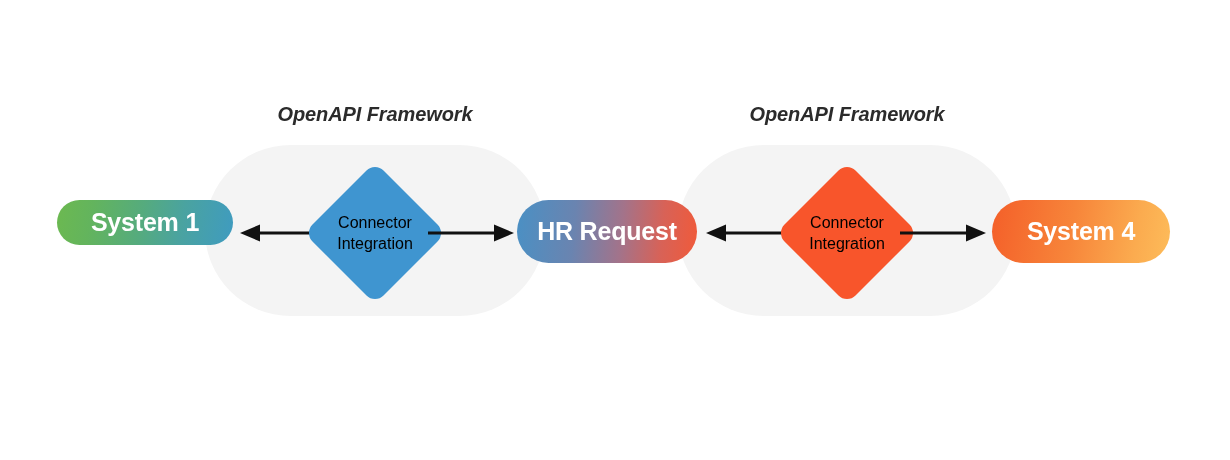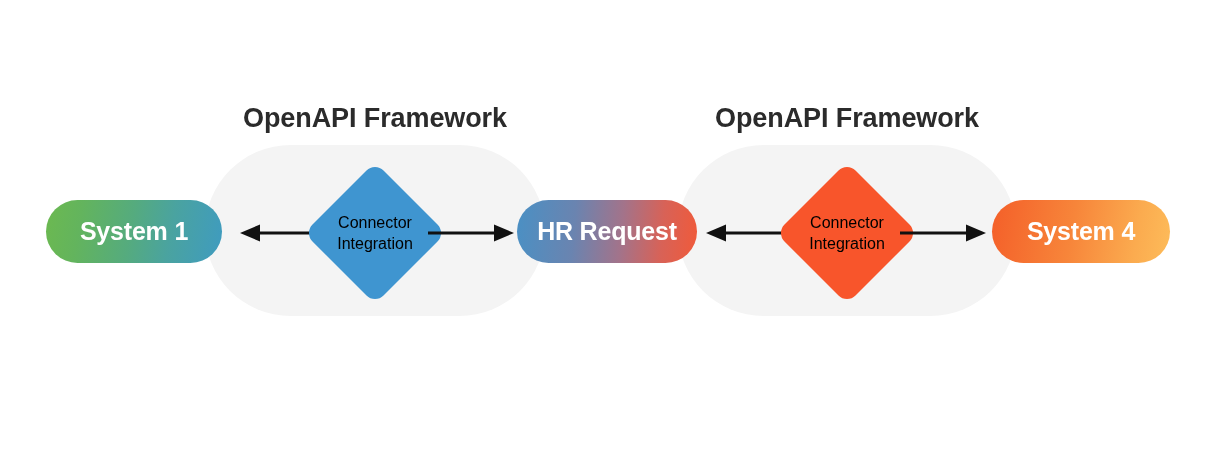--- a/index.html
+++ b/index.html
@@ -23,26 +23,27 @@
   
   .framework-group {
     position: absolute;
     background: #f4f4f4;
     border-radius: 9999px;
   }
 
   
   .framework-title {
     position: absolute;
-    font-size: 27px;
+    font-size: 20px;
     font-weight: bold;
     color: #2b2b2b;
     letter-spacing: -0.1px;
     text-align: center;
     white-space: nowrap;
+    font-style: italic;
   }
 
   
   .pill {
     position: absolute;
     border-radius: 9999px;
     display: flex;
     align-items: center;
     justify-content: center;
     color: #ffffff;
@@ -101,21 +102,21 @@
 <div id="canvas">
 
   <div class="framework-group" style="left:205px; top:145px; width:340px; height:171px;"></div>
 
   <div class="framework-title" style="left:205px; top:103px; width:340px;">OpenAPI Framework</div>
 
   <div class="framework-group" style="left:678px; top:145px; width:338px; height:171px;"></div>
 
   <div class="framework-title" style="left:678px; top:103px; width:338px;">OpenAPI Framework</div>
 
-  <div class="pill pill-system1" style="left:46px; top:200px; width:176px; height:63px;text-align:center;">
+  <div class="pill pill-system1" style="left:57px; top:200px; width:176px; height:45px;text-align:center;">
     <span>System 1</span>
   </div>
 
   <div class="arrow" style="left:240px; top:222px; width:82px; height:22px;">
     <svg width="82" height="22" viewBox="0 0 82 22">
       <line x1="17" y1="11" x2="82" y2="11" stroke="#111111" stroke-width="3"></line>
       <polygon points="0,11 20,2.5 20,19.5" fill="#111111"></polygon>
     </svg>
   </div>
 

